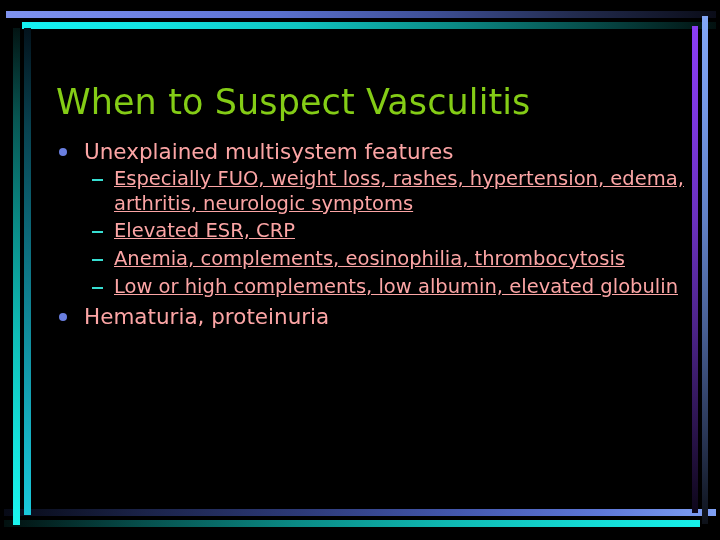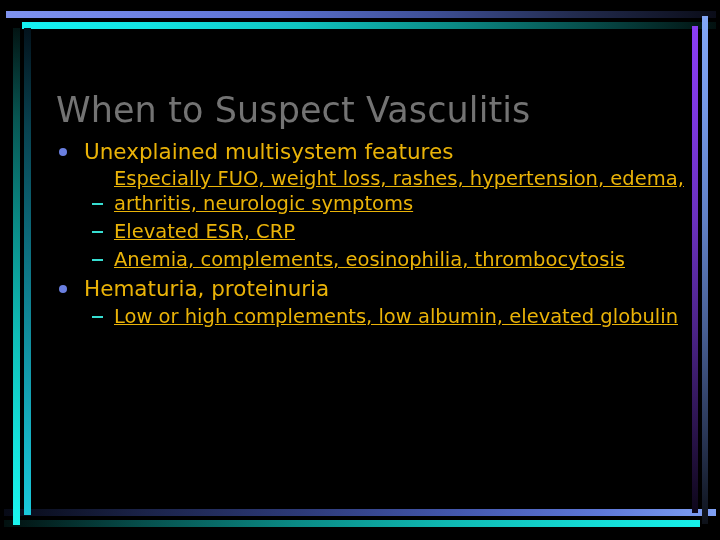--- a/index.html
+++ b/index.html
@@ -68,41 +68,41 @@
   .bar-right-blue {
     left: 702px; top: 16px; width: 6px;  height: 508px;
     background: linear-gradient(to bottom,
         #83a7f7 0%, #7598e6 18%, #6180c5 40%, #475e92 62%, #2a3757 82%, #0d1119 100%);
   }
 
   
   #title {
     position: absolute;
     left: 56px;
-    top: 68px;
+    top: 60px;
     width: 600px;
-    color: #737373;
+    color: #84cc16;
     font-size: 35px;
     font-weight: normal;
     letter-spacing: 0.1px;
     line-height: 1.12;
     white-space: nowrap;
   }
 
   #body-list {
     position: absolute;
     left: 54px;
     top: 138px;
     width: 630px;
   }
 
   .li {
     display: flex;
-    align-items: flex-end;
-    color: #eab308;
+    align-items: flex-start;
+    color: #fca5a5;
   }
 
   
   .lvl1 {
     font-size: 21.5px;
     line-height: 1.30;
     margin: 0 0 1px 0;
     padding-left: 0px;
   }
   .lvl1 .marker {
@@ -182,27 +182,27 @@
           <span class="dash"></span>
         </span>
         <span class="txt">Elevated ESR, CRP</span>
       </div>
       <div class="li lvl2">
         <span class="marker">
           <span class="dash"></span>
         </span>
         <span class="txt">Anemia, complements, eosinophilia, thrombocytosis</span>
       </div>
+      <div class="li lvl2">
+        <span class="marker">
+          <span class="dash"></span>
+        </span>
+        <span class="txt">Low or high complements, low albumin, elevated globulin</span>
+      </div>
       <div class="li lvl1">
         <span class="marker">
           <span class="dot"></span>
         </span>
         <span class="txt">Hematuria, proteinuria</span>
       </div>
-      <div class="li lvl2">
-        <span class="marker">
-          <span class="dash"></span>
-        </span>
-        <span class="txt">Low or high complements, low albumin, elevated globulin</span>
-      </div>
     </div>
 
 </div>
 
 </body></html>

